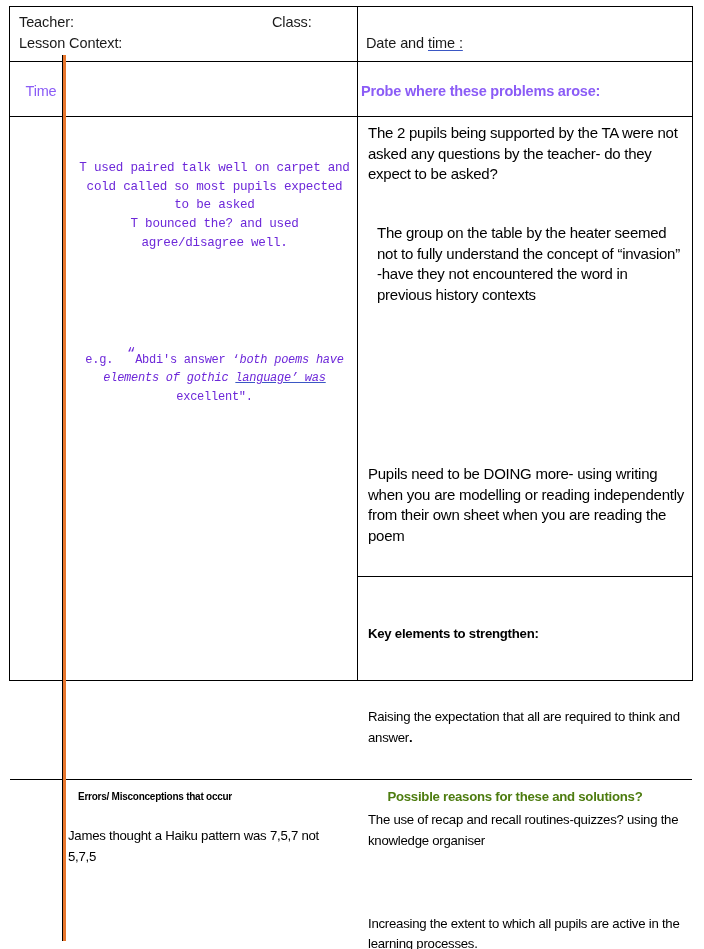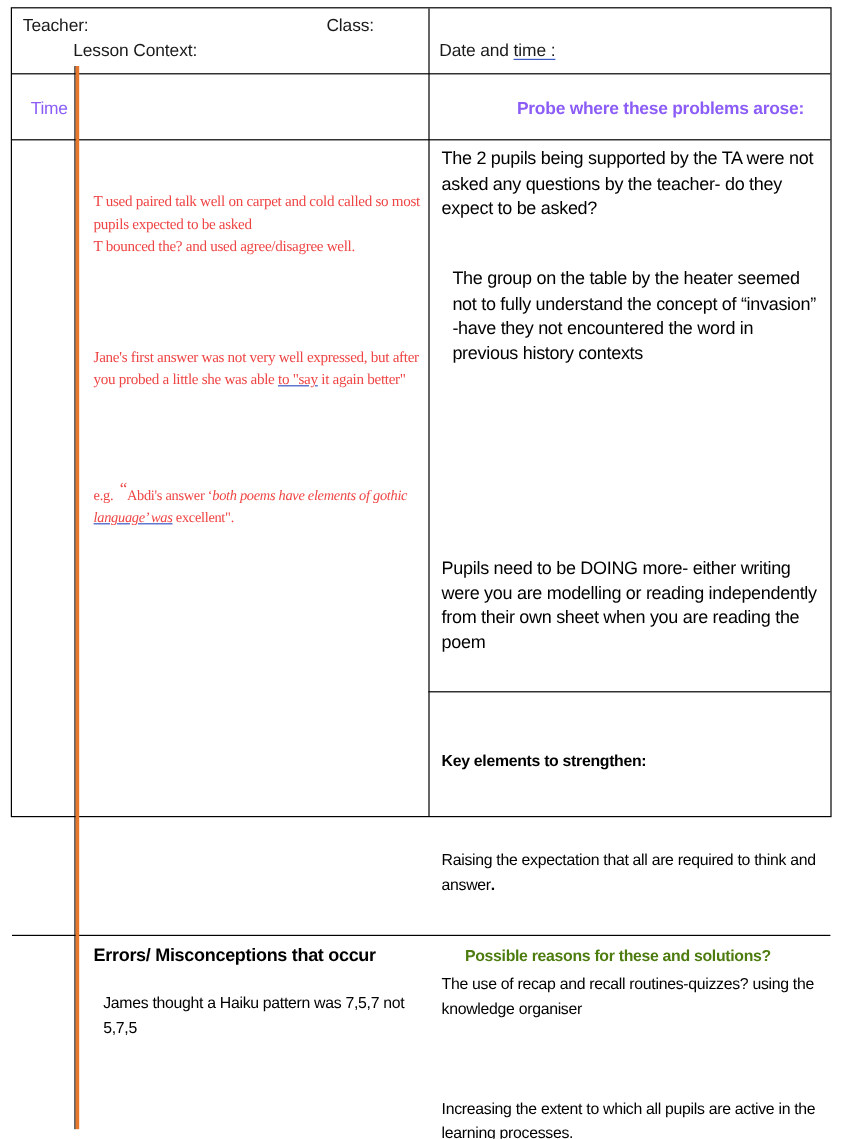--- a/index.html
+++ b/index.html
@@ -80,47 +80,48 @@
   
   .ident {
     font-family: "Liberation Sans", sans-serif;
     font-size: 14.5px;
     line-height: 21px;
     color: #1a1a1a;
     letter-spacing: -0.1px;
   }
   .ident-teacher { left: 9px;  top: 5px;  }
   .ident-class   { left: 222px; top: 5px; margin-left: 40px; }
-  .ident-context { left: 9px;  top: 26px; margin-left: 42px; }
+  .ident-context { left: 9px;  top: 26px; }
   .ident-date    { left: 356px; top: 26px; }
 
   
   .colhead {
     font-family: "Liberation Sans", sans-serif;
     font-weight: bold;
     font-size: 14.5px;
     line-height: 20px;
     color: #8b5cf6;
     letter-spacing: -0.2px;
   }
   .ch-time  { left: 9px;  top: 74px; width: 44px; text-align: center; font-weight: normal; }
   .ch-left  { left: 56px; top: 74px; width: 291px; text-align: center; padding: 0 8px; }
-  .ch-right { left: 347px; top: 74px; width: 337px; text-align: right; padding: 0 24px; }
+  .ch-right { left: 347px; top: 74px; width: 337px; text-align: left; padding: 0 4px; }
 
   
   .praise {
     left: 56px;
     top: 115px;
     width: 291px;
     padding: 0 6px 0 12px;
-    font-family: Liberation Serif, serif;
+    font-family: Liberation Mono, monospace;
     font-size: 12.6px;
     line-height: 18.6px;
-    color: #ef4444;
-    letter-spacing: -0.25px;
+    color: #6d28d9;
+    letter-spacing: -0.25px;
+    text-align: center;
   }
   .praise .blk { margin-bottom: 18px; }
   .praise .blk:last-child { margin-bottom: 0; }
   .praise .eg  { font-size: 12px; }
   .praise i    { font-style: italic; }
   .praise .ul-blue {
     text-decoration: underline;
     text-decoration-color: #3a57c4;
     text-underline-offset: 1px;
   }
@@ -158,27 +159,27 @@
   .keyblock .dot { font-weight: bold; }
 
   
   .err-head {
     left: 56px;
     top: 780px;
     width: 291px;
     padding: 0 8px 0 12px;
     font-family: "Liberation Sans", sans-serif;
     font-weight: bold;
-    font-size: 15px;
+    font-size: 10px;
     line-height: 19px;
     color: #000000;
     letter-spacing: -0.25px;
   }
   .err-body {
-    left: 64px;
+    left: 46px;
     top: 819px;
     width: 291px;
     padding: 0 8px 0 12px;
     font-family: "Liberation Sans", sans-serif;
     font-size: 13.2px;
     line-height: 20.6px;
     color: #000000;
     letter-spacing: -0.25px;
   }
   .sol-head {
@@ -225,30 +226,29 @@
 
   <div class="tx colhead ch-time">Time</div>
 
 
   <div class="tx colhead ch-right">Probe where these problems arose:</div>
 
   <div class="tx praise">
     <div class="blk">T used paired talk well on carpet and cold called so most pupils expected to be asked
 T bounced the? and used agree/disagree well.</div>
 
-    <div class="blk"><span>Jane's first answer was not very well expressed, but after you probed a little she was able </span><span class="ul-blue">to "say</span><span> it again better"</span></div>
 
     <div class="blk eg"><span>e.g.  </span><span class="hiq">“</span><span>Abdi's answer ‘</span><i>both poems have elements of gothic </i><i class="ul-blue">language’ was</i><span> excellent".</span></div>
   </div>
 
   <div class="tx probe probe-a">The 2 pupils being supported by the TA were not asked any questions by the teacher- do they expect to be asked?</div>
 
   <div class="tx probe probe-b">The group on the table by the heater seemed not to fully understand the concept of “invasion” -have they not encountered the word in previous history contexts</div>
 
-  <div class="tx probe probe-c">Pupils need to be DOING more- either writing were you are modelling or reading independently from their own sheet when you are reading the poem</div>
+  <div class="tx probe probe-c">Pupils need to be DOING more- using writing when you are modelling or reading independently from their own sheet when you are reading the poem</div>
 
   <div class="tx keyblock">
     <div class="khead">Key elements to strengthen:</div>
     <div class="kitem"><span>Raising the expectation that all are required to think and answer</span><span class="dot">.</span></div>
     <div class="kitem">The use of recap and recall routines-quizzes? using the knowledge organiser</div>
     <div class="kitem">Increasing the extent to which all pupils are active in the learning processes.</div>
   </div>
 
   <div class="tx err-head">Errors/ Misconceptions that occur</div>
 

